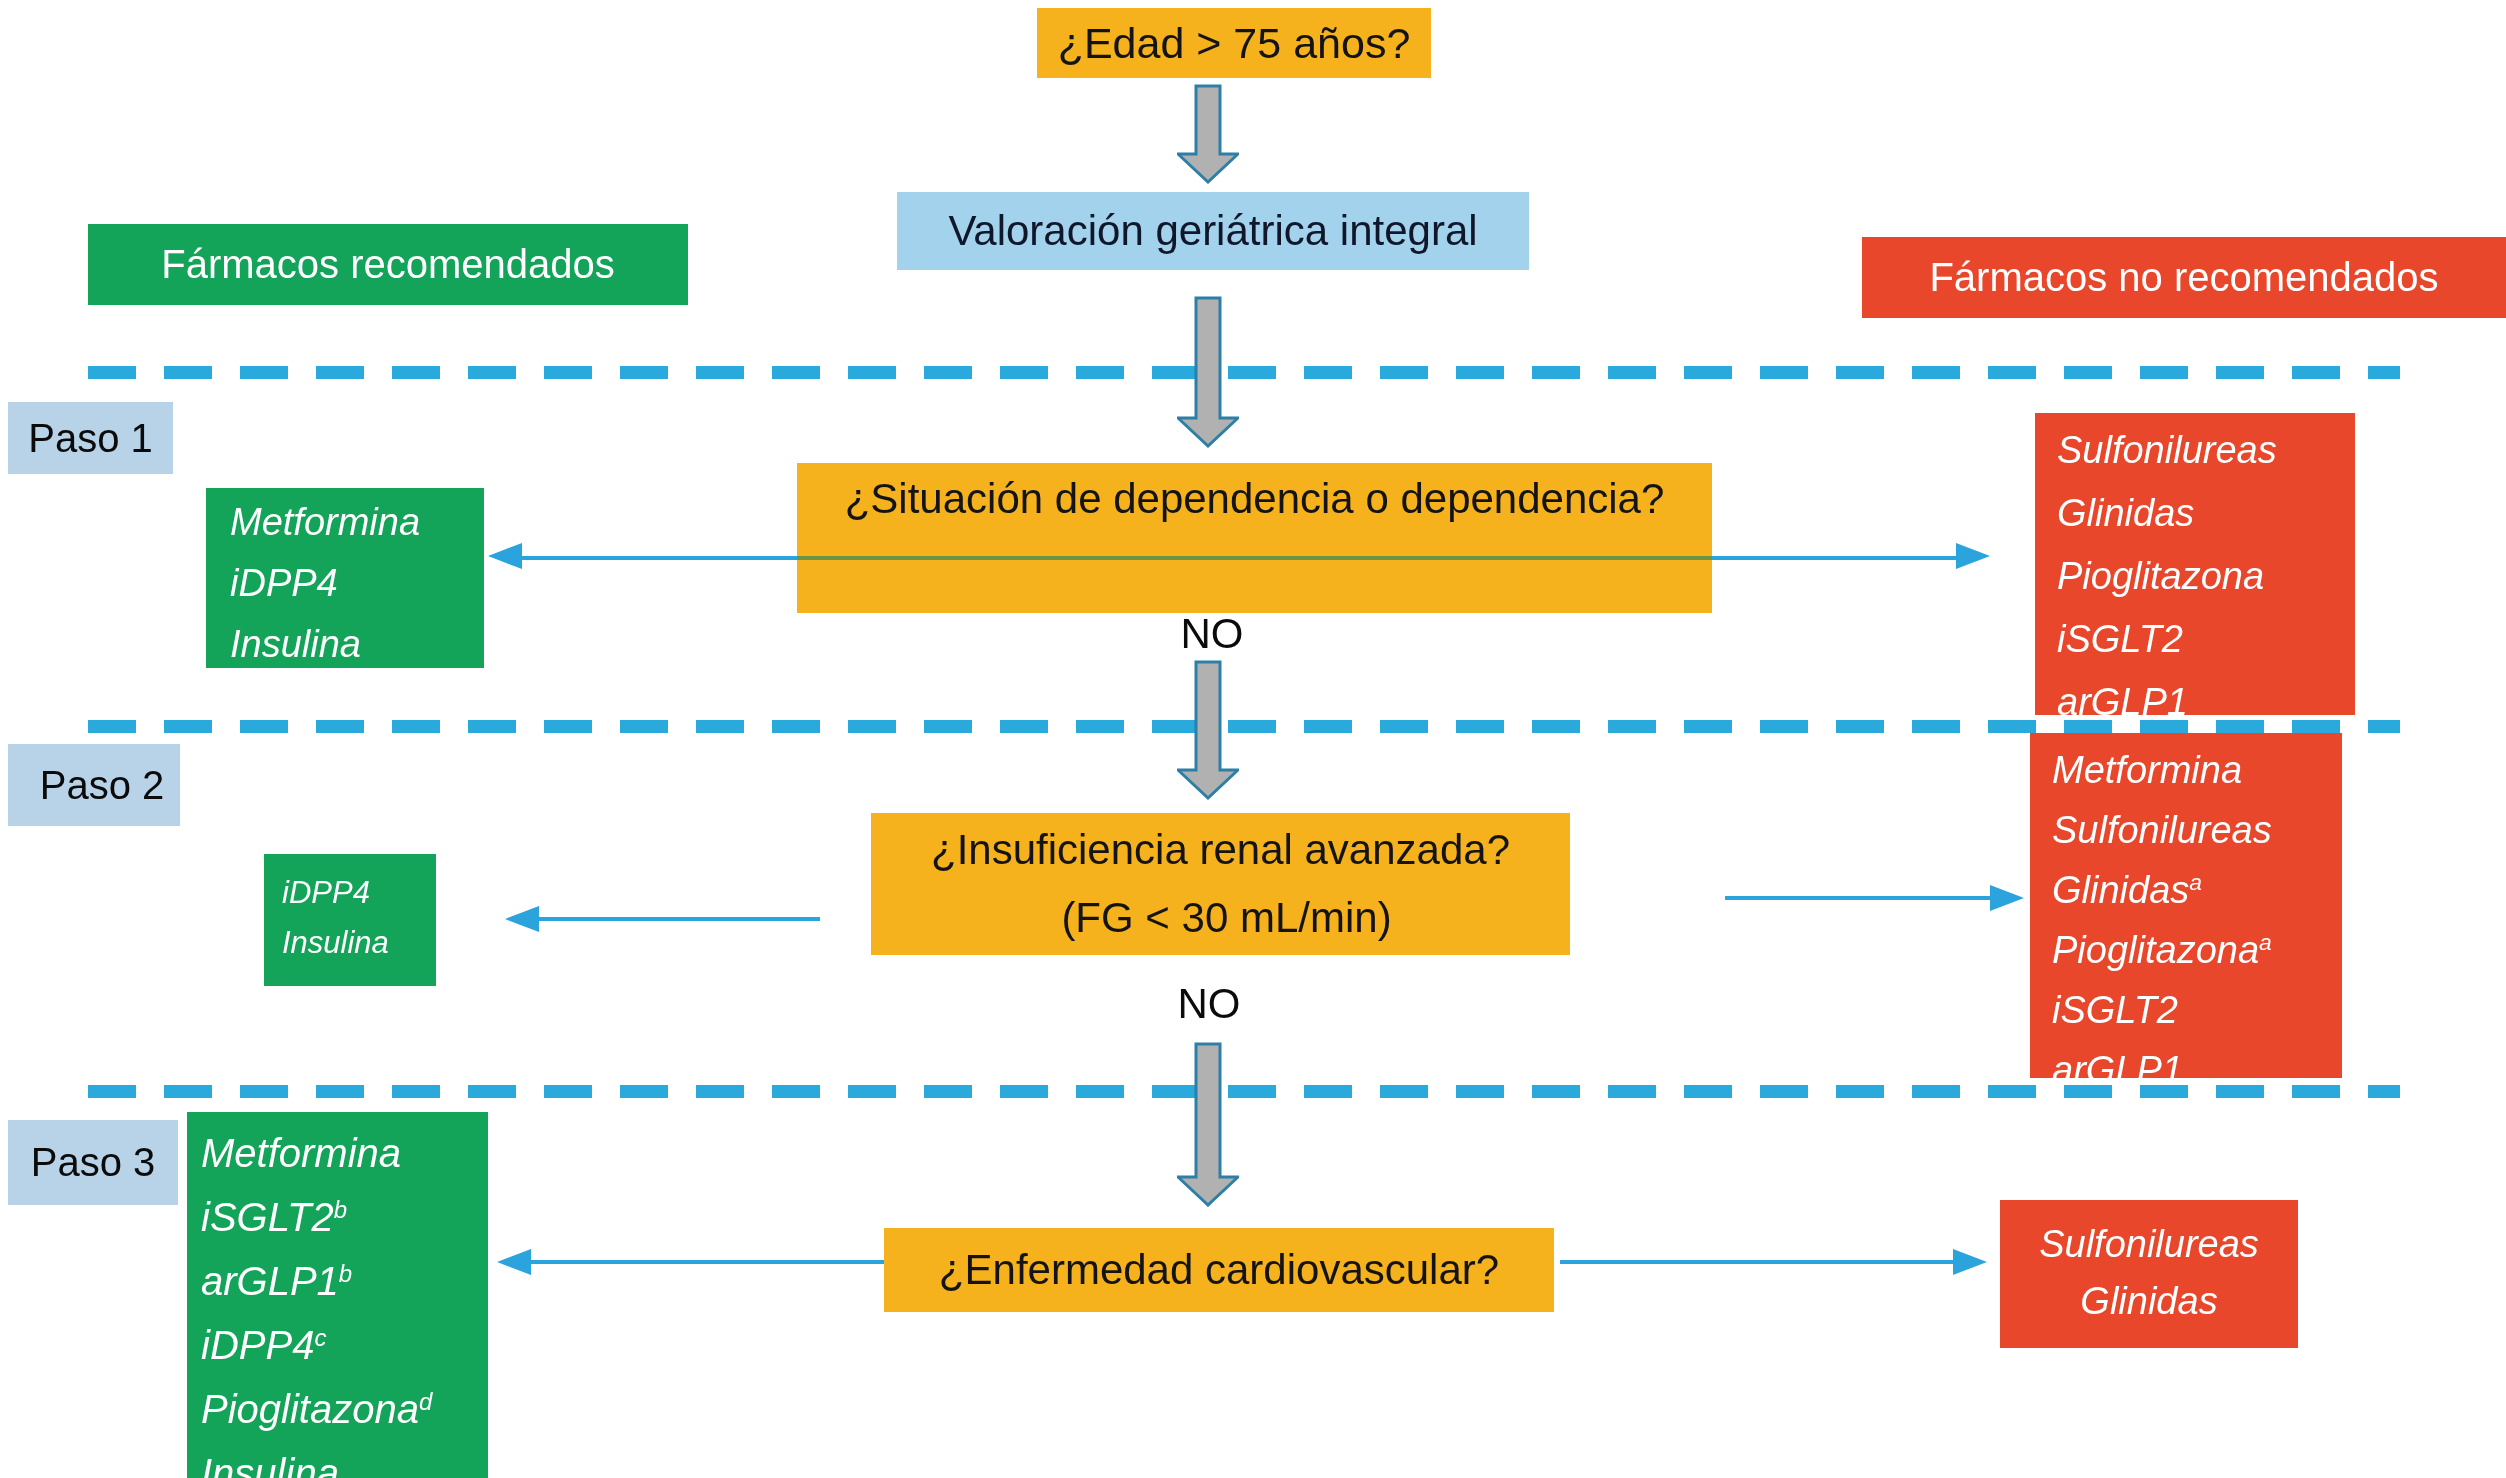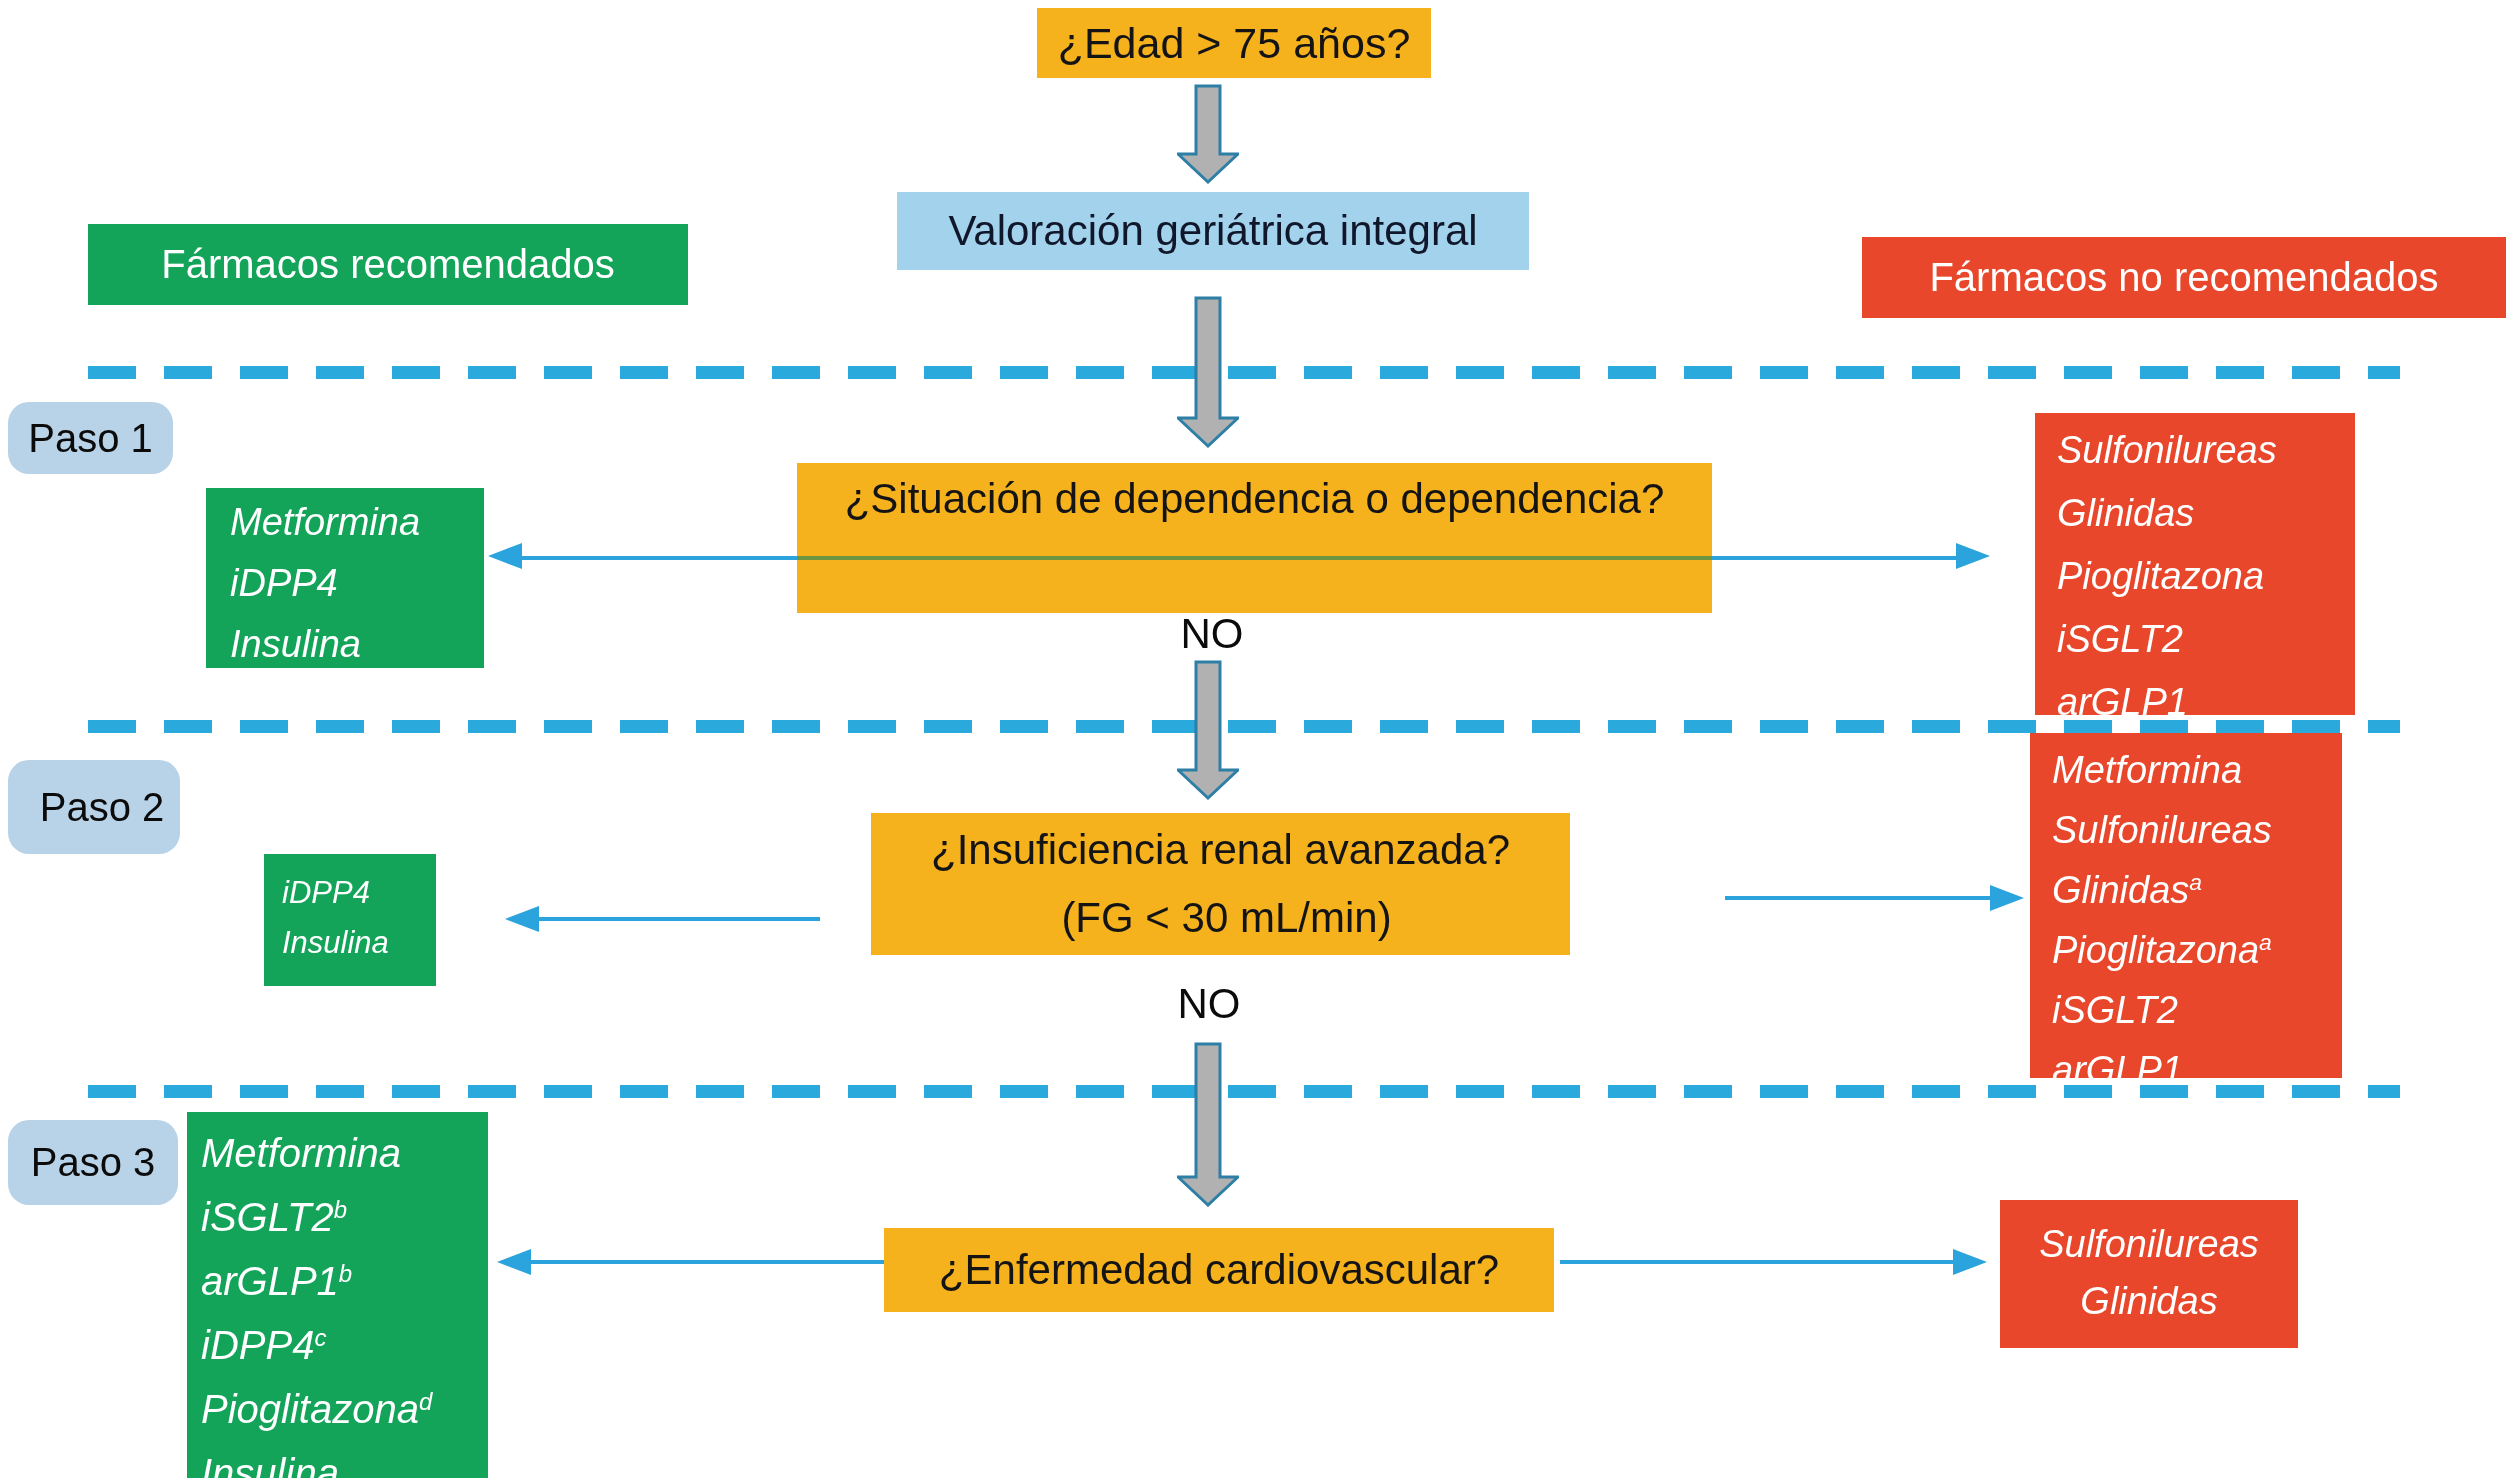--- a/index.html
+++ b/index.html
@@ -9,21 +9,21 @@
     background:#ffffff;
     font-family:"Liberation Sans", sans-serif;
     overflow:hidden;
   }
   .box{position:absolute;box-sizing:border-box;}
   .center{display:flex;align-items:center;justify-content:center;text-align:center;}
   .yellow{background:#F6B21D;color:#141414;}
   .greenbg{background:#13A45A;color:#ffffff;}
   .redbg{background:#E8472B;color:#ffffff;}
   .bluebg{background:#A3D2EC;color:#10172A;}
-  .steplabel{background:#B8D2E8;color:#0B0B0B;border-radius:21px;}
+  .steplabel{background:#B8D2E8;color:#0B0B0B;}
   .q-text{font-size:42px;line-height:72px;}
   .drugs{color:#fff;font-style:italic;}
   .drug-line{white-space:nowrap;}
   sup{font-size:.6em;vertical-align:baseline;position:relative;top:-0.55em;}
   .dashedline{
     position:absolute;height:13px;z-index:1;
     background:repeating-linear-gradient(90deg,#29A9DC 0 48px,transparent 48px 76px);
   }
   .hline{position:absolute;height:4px;background:#2BA3DC;z-index:3;}
   .hline-olive{position:absolute;height:4px;background:#6E9440;z-index:3;}
@@ -86,21 +86,21 @@
   </div>
 
   <div class="no-label" style="left:1152px;top:610px;width:120px;">NO</div>
 
   <svg class="bigarrow" style="left:1177px;top:660px;" width="62" height="140" viewBox="0 0 62 140">
     <polygon points="19,2 43,2 43,110 61,110 31,138 1,110 19,110" fill="#B1B1B1" stroke="#2E7FA6" stroke-width="3"></polygon>
   </svg>
 
   <div class="dashedline" style="left:88px;top:720px;width:2312px;"></div>
 
-  <div class="box steplabel center" style="left:8px;top:760px;width:172px;height:94px;font-size:40px;padding-left:16px;">Paso 2</div>
+  <div class="box steplabel center" style="left:8px;top:744px;width:172px;height:82px;font-size:40px;padding-left:16px;">Paso 2</div>
 
   <div class="box greenbg drugs" style="left:264px;top:854px;width:172px;height:132px;font-size:31px;line-height:46px;padding:16px 0 0 18px;">
     <div class="drug-line"><span>iDPP4</span><sup></sup></div>
     <div class="drug-line"><span>Insulina</span><sup></sup></div>
   </div>
 
   <div class="box yellow" style="left:871px;top:813px;width:699px;height:142px;text-align:center;z-index:2;padding-top:3px;">
     <div class="q-text" style="line-height:68px;">¿Insuficiencia renal avanzada?</div>
     <div class="q-text" style="line-height:68px;padding-left:12px;">(FG &lt; 30 mL/min)</div>
   </div>

